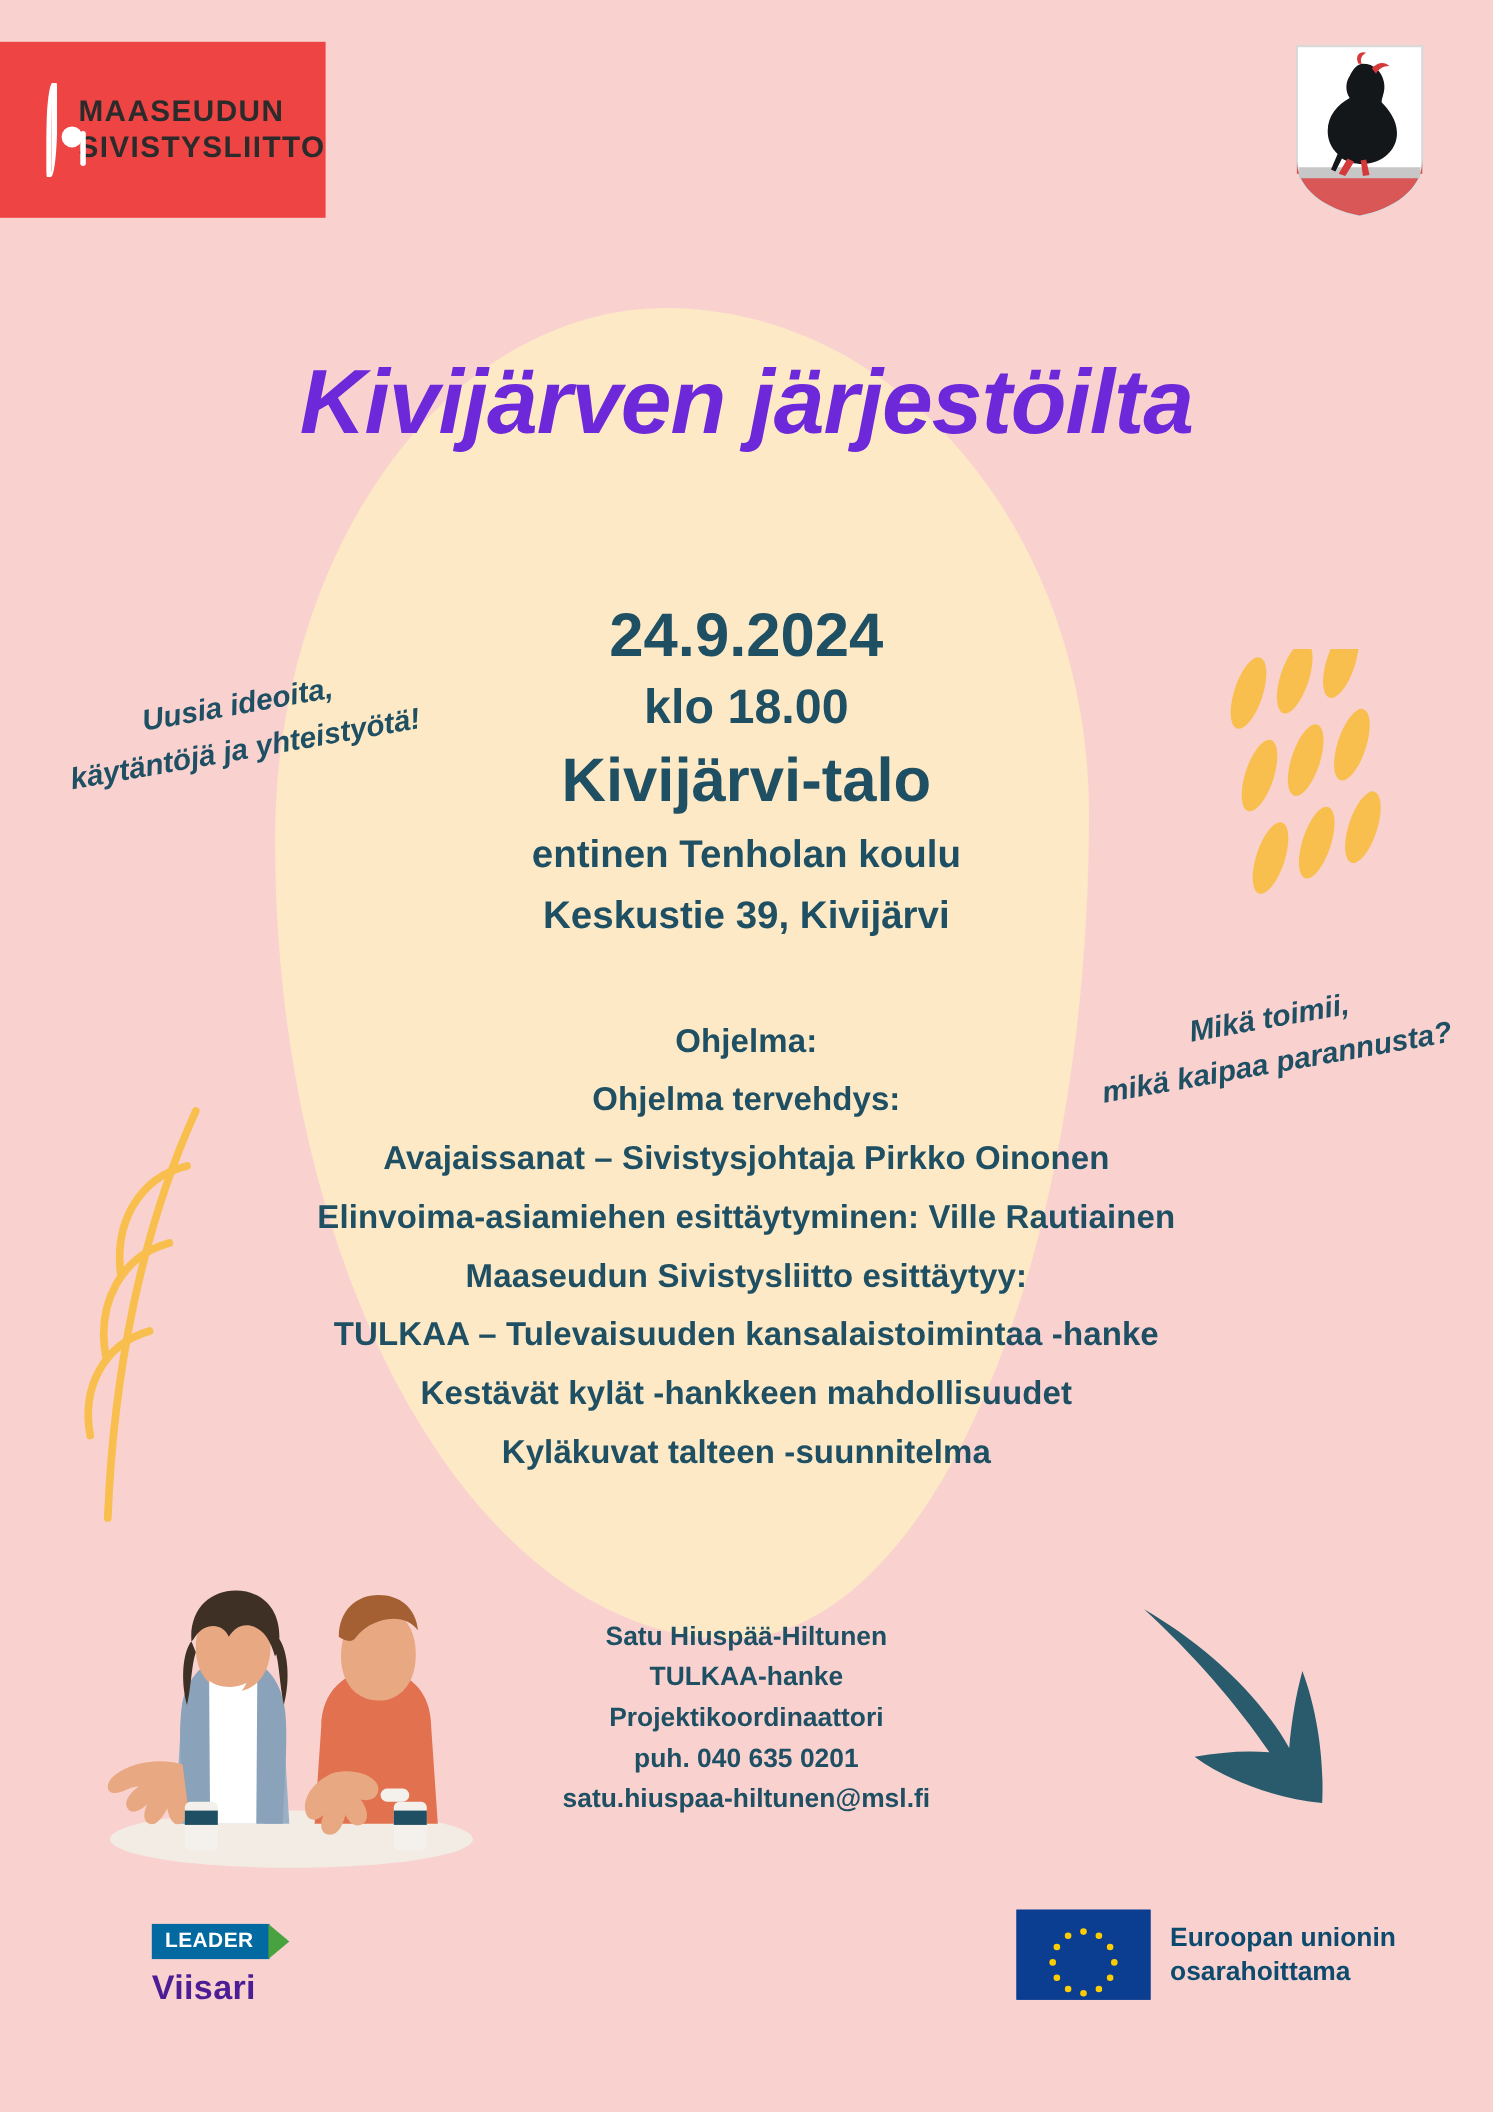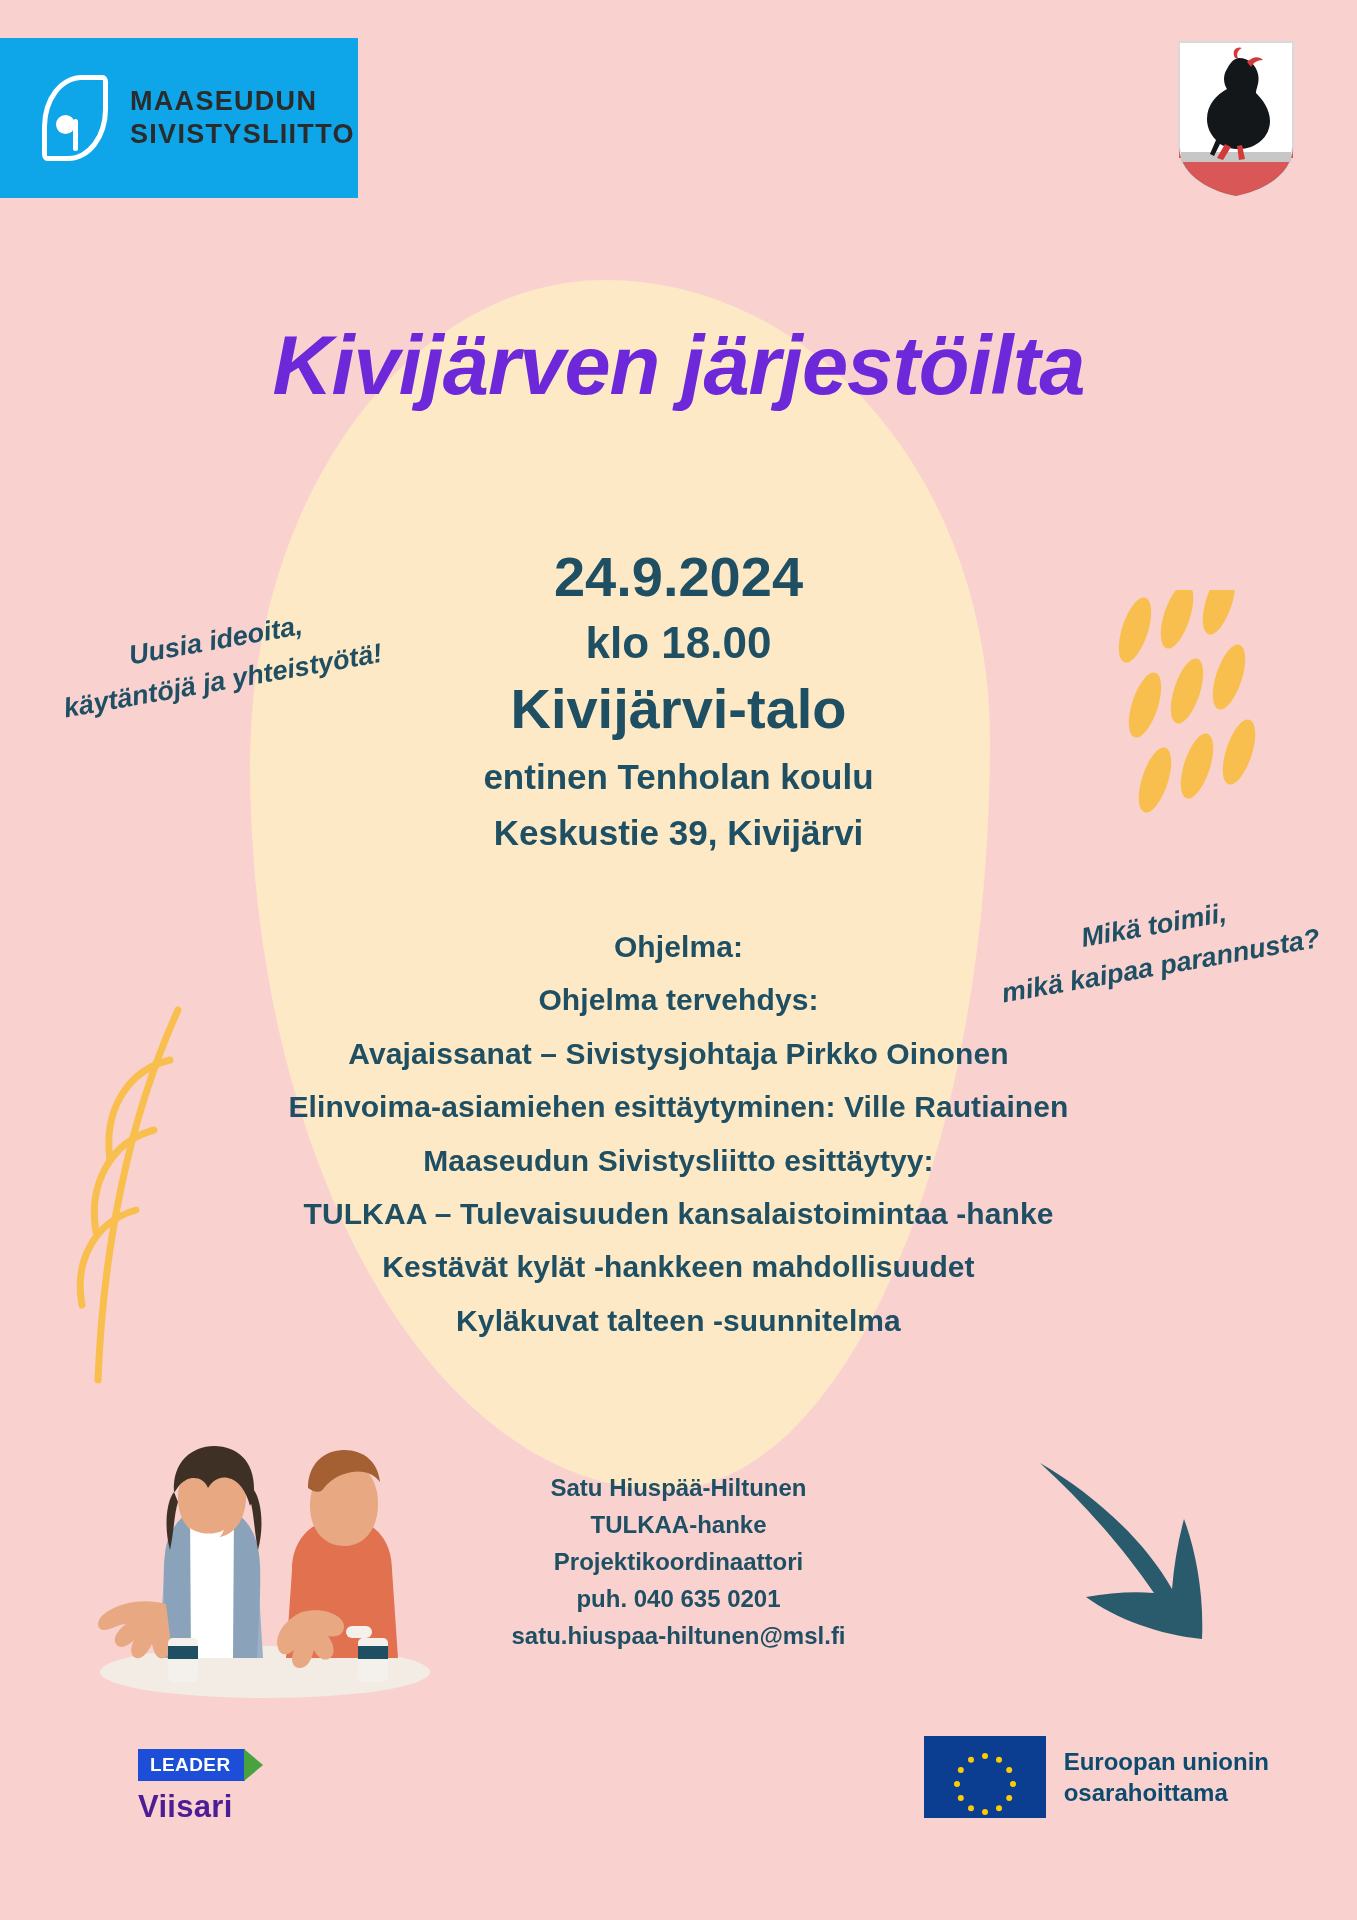--- a/index.html
+++ b/index.html
@@ -34,22 +34,22 @@
     height: 1100px;
     background: #fde9c6;
     border-radius: 56% 44% 58% 42% / 48% 56% 44% 52%;
     z-index: 0;
   }
 
   
   .msl-logo {
     position: absolute;
     left: 0; top: 38px;
-    width: 358px; height: 160px;
-    background: #0ea5e9;
+    width: 296px; height: 160px;
+    background: #ef4444;
     display: flex;
     align-items: center;
     z-index: 3;
   }
   .msl-mark {
     width: 66px; height: 86px;
     margin-left: 42px;
     position: relative;
   }
   .msl-mark .leafshape {
@@ -179,21 +179,21 @@
   .leader {
     position: absolute;
     left: 138px; bottom: 95px;
     z-index: 4;
   }
   .leader-badge {
     display: inline-block;
     position: relative;
   }
   .leader-badge .tagbody {
-    background: #1d4ed8;
+    background: #0369a1;
     color: #ffffff;
     font-weight: bold;
     font-size: 19px;
     padding: 5px 14px 5px 12px;
     letter-spacing: 0.4px;
     display: inline-block;
   }
   .leader-badge .tagtip {
     position: absolute;
     right: -18px; top: 0;

